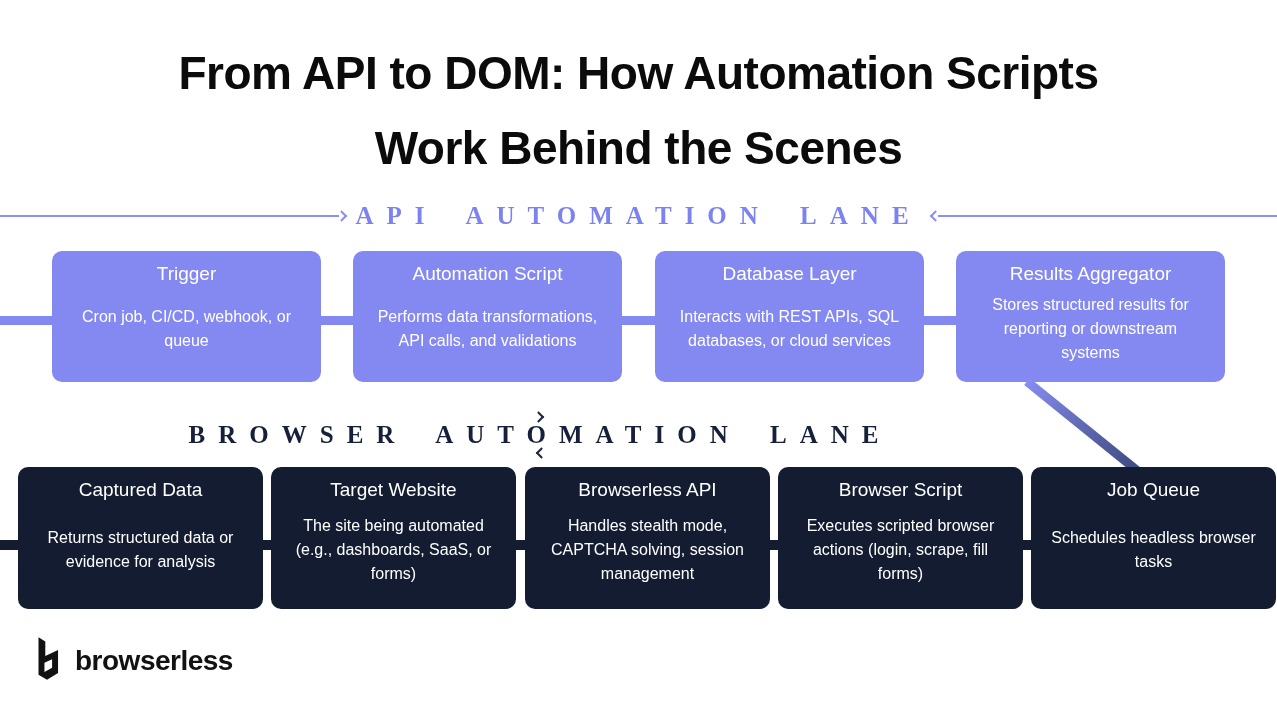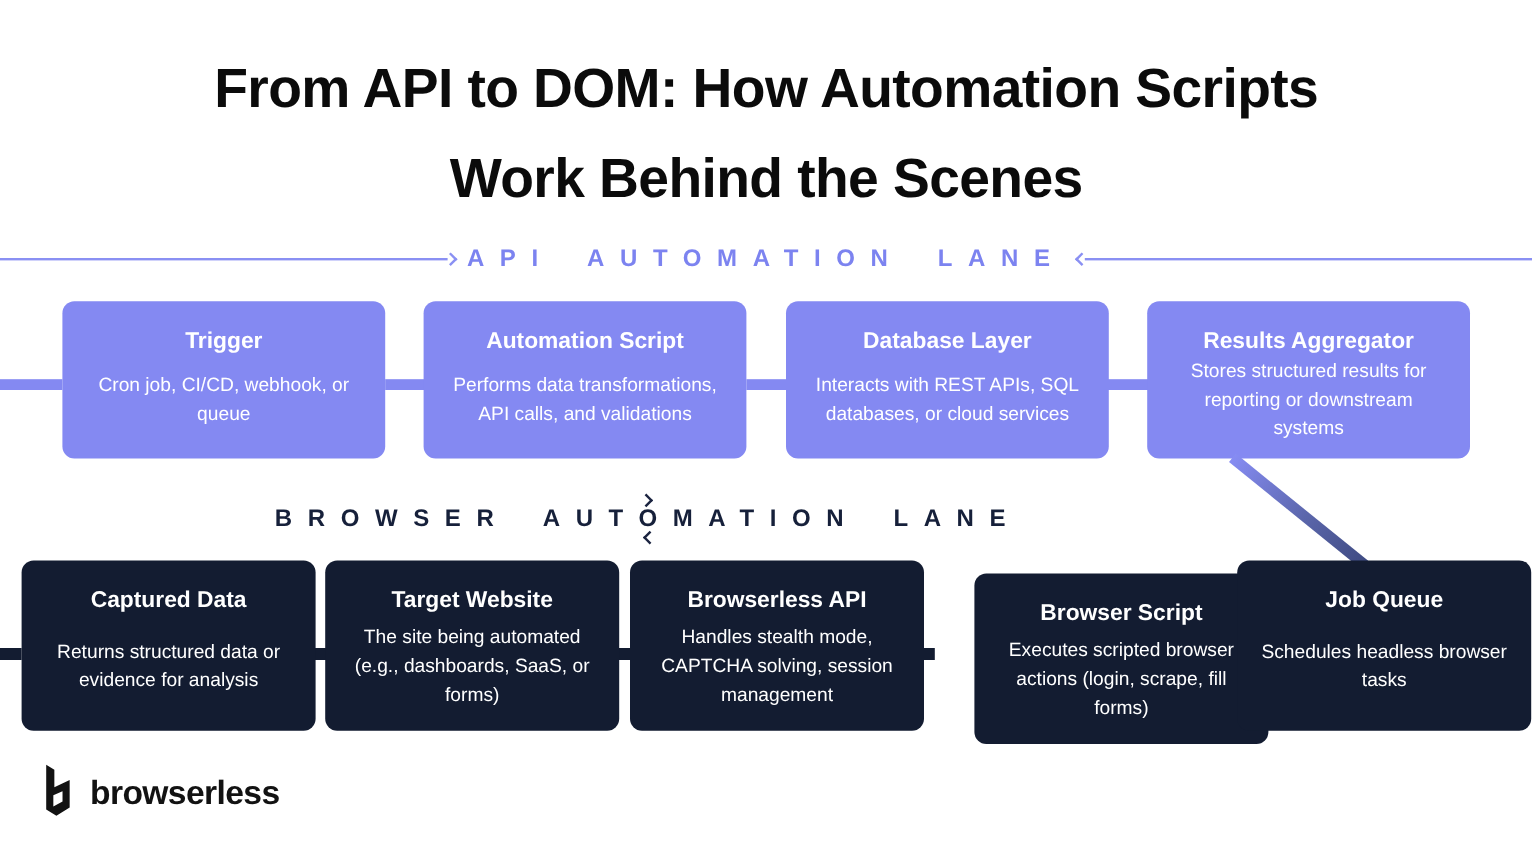--- a/index.html
+++ b/index.html
@@ -29,26 +29,27 @@
   
   .lane-divider {
     position: absolute;
     display: flex;
     align-items: center;
     height: 22px;
   }
   .lane-divider .line { height: 2px; }
   .lane-divider .line.grow { flex: 1; }
   .lane-label {
-    font-size: 20px;
+    font-size: 25px;
     font-weight: 700;
     letter-spacing: 13px;
     word-spacing: 10px;
     white-space: nowrap;
     margin: 0 8px;
+    font-family: Liberation Serif, serif;
   }
   .chev {
     width: 8px; height: 8px;
     flex: none;
   }
   .chev.point-right { transform: rotate(45deg) translate(-1px, 1px); }
   .chev.point-left  { transform: rotate(-135deg) translate(-1px, 1px); }
 
   .api-divider { top: 205px; left: 0; width: 1277px; }
   .api-divider .line { background: #8a90f3; }
@@ -65,22 +66,22 @@
   .fbox {
     position: absolute;
     border-radius: 10px;
     color: #ffffff;
     display: flex;
     flex-direction: column;
     text-align: center;
   }
   .fbox .fbox-title {
     font-size: 19px;
-    font-weight: 700;
-    padding-top: 23px;
+    font-weight: 400;
+    padding-top: 12px;
   }
   .fbox .fbox-body {
     flex: 1;
     display: flex;
     align-items: center;
     justify-content: center;
     font-size: 16px;
     line-height: 24px;
     font-weight: 400;
     padding: 2px 17px 12px 17px;
@@ -89,21 +90,21 @@
   .api-box { background: #8489f2; top: 251px; height: 131px; width: 269px; }
   .api-box.b0 { left: 52px; }
   .api-box.b1 { left: 353px; }
   .api-box.b2 { left: 655px; }
   .api-box.b3 { left: 956px; }
 
   .browser-box { background: #131c31; top: 467px; height: 142px; width: 245px; }
   .browser-box.b0 { left: 18px; }
   .browser-box.b1 { left: 271px; }
   .browser-box.b2 { left: 525px; }
-  .browser-box.b3 { left: 812px; margin-top: 11px; }
+  .browser-box.b3 { left: 778px; }
   .browser-box.b4 { left: 1031px; }
 
   
   .conn { position: absolute; }
   .conn.api { background: #8489f2; height: 9px; top: 316px; }
   .conn.api.c0 { left: 0; width: 52px; }
   .conn.api.c1 { left: 321px; width: 33px; }
   .conn.api.c2 { left: 622px; width: 34px; }
   .conn.api.c3 { left: 923px; width: 34px; }
 

